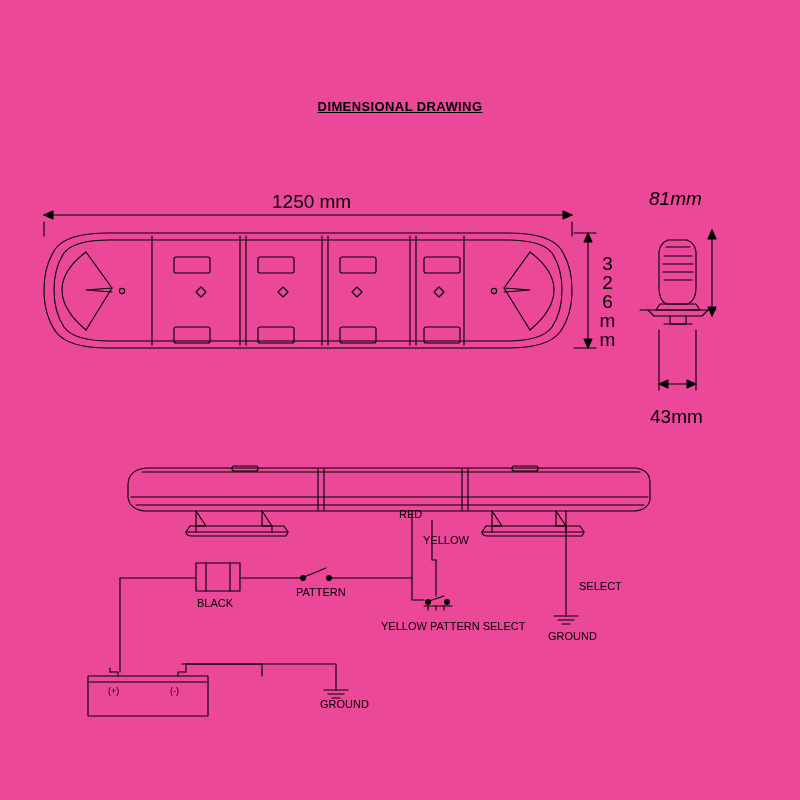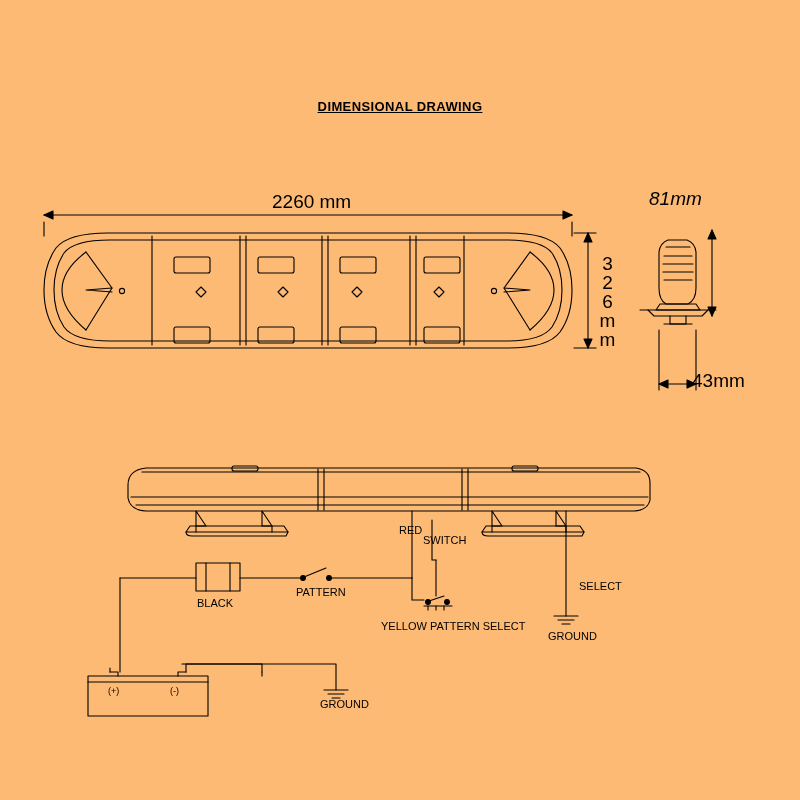--- a/index.html
+++ b/index.html
@@ -8,21 +8,21 @@
     background: #ffffff;
   }
   body {
     font-family: "Liberation Sans", sans-serif;
     color: #000000;
   }
   #page {
     position: relative;
     width: 800px;
     height: 800px;
-    background: #fdba74;
+    background: #ec4899;
     overflow: hidden;
   }
   #page > svg {
     position: absolute;
     left: 0;
     top: 0;
   }
   .title {
     position: absolute;
     left: 0;
@@ -233,27 +233,27 @@
         <path d="M182 664 L336 664 L336 690"></path>
 
         <path d="M324 690 L348 690"></path>
         <path d="M328 694 L344 694"></path>
         <path d="M332 698 L340 698"></path>
       </g>
 
     </g>
   </svg>
 
-  <div class="dim-lbl" style="left:272px; top:191px;">2260 mm</div>
+  <div class="dim-lbl" style="left:272px; top:191px;">1250 mm</div>
   <div class="dim-lbl-v" style="left:596px; top:253px;">326mm</div>
   <div class="dim-lbl" style="left:649px; top:188px;font-style:italic;">81mm</div>
-  <div class="dim-lbl" style="left:650px; top:370px;margin-left:42px;">43mm</div>
-
-  <div class="lbl" style="left:399px; top:524px;">RED</div>
-  <div class="lbl" style="left:423px; top:534px;">SWITCH</div>
+  <div class="dim-lbl" style="left:650px; top:406px;">43mm</div>
+
+  <div class="lbl" style="left:399px; top:508px;">RED</div>
+  <div class="lbl" style="left:423px; top:534px;">YELLOW</div>
   <div class="lbl" style="left:579px; top:580px;">SELECT</div>
   <div class="lbl" style="left:197px; top:597px;">BLACK</div>
   <div class="lbl" style="left:296px; top:586px;">PATTERN</div>
   <div class="lbl" style="left:381px; top:620px;">YELLOW PATTERN SELECT</div>
   <div class="lbl" style="left:548px; top:630px;">GROUND</div>
   <div class="lbl" style="left:320px; top:698px;">GROUND</div>
   <div class="tiny" style="left:108px; top:686px;">(+)</div>
   <div class="tiny" style="left:170px; top:686px;">(-)</div>
 
 </div>

